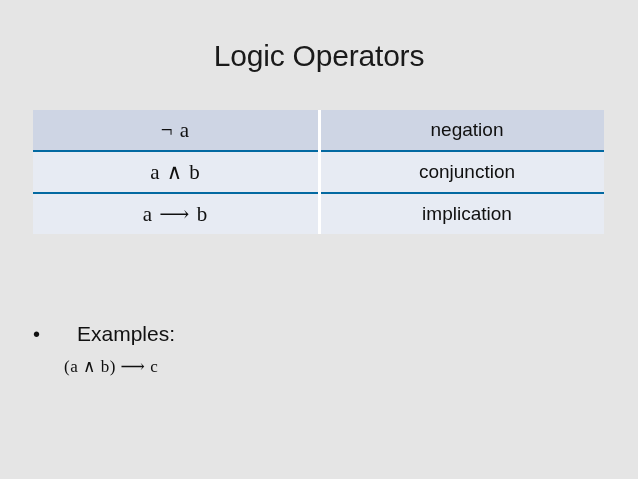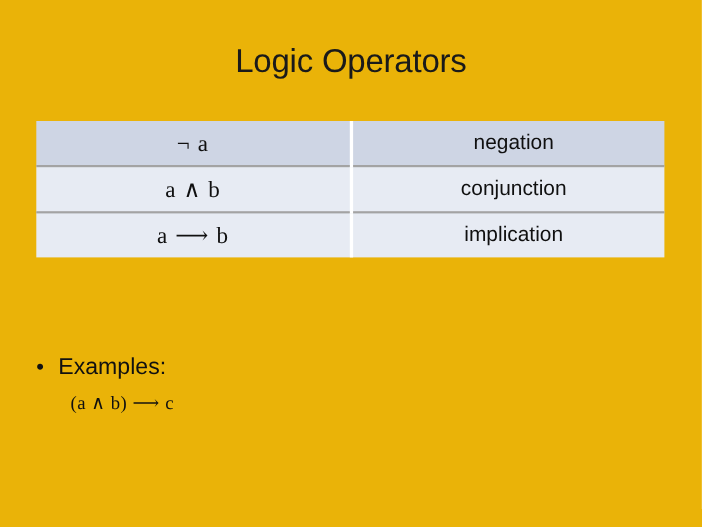--- a/index.html
+++ b/index.html
@@ -11,21 +11,21 @@
     height: 479px;
     background: #ffffff;
     font-family: "Liberation Sans", sans-serif;
     overflow: hidden;
     position: relative;
   }
 
   .slide {
     position: absolute;
     inset: 0;
-    background: #eab308;
+    background: #e5e5e5;
   }
 
   .slide-title {
     position: absolute;
     top: 38px;
     left: 0;
     width: 638px;
     text-align: center;
     font-family: "Liberation Sans", sans-serif;
     font-size: 30px;
@@ -75,21 +75,21 @@
   .ops-table td.cell-name {
     width: 274px;
     text-align: center;
     padding-left: 9px;
     font-family: "Liberation Sans", sans-serif;
     font-size: 19px;
     color: #101010;
   }
 
   .ops-table tr + tr td {
-    border-top: 2px solid #a3a3a3;
+    border-top: 2px solid #0369a1;
   }
 
   .bullet-block {
     position: absolute;
     left: 33px;
     top: 320px;
     width: 560px;
   }
 
   .bullet-line {
@@ -105,20 +105,21 @@
     width: 20px;
     flex: 0 0 20px;
     text-align: left;
     font-size: 20px;
     line-height: 28px;
     color: #111111;
   }
 
   .bullet-text {
     flex: 1 1 auto;
+    margin-left: 24px;
   }
 
   .example-formula {
     margin-top: 6px;
     margin-left: 31px;
     font-family: "Liberation Serif", "DejaVu Serif", serif;
     font-size: 17px;
     color: #101010;
     line-height: 26px;
     letter-spacing: 0.5px;

